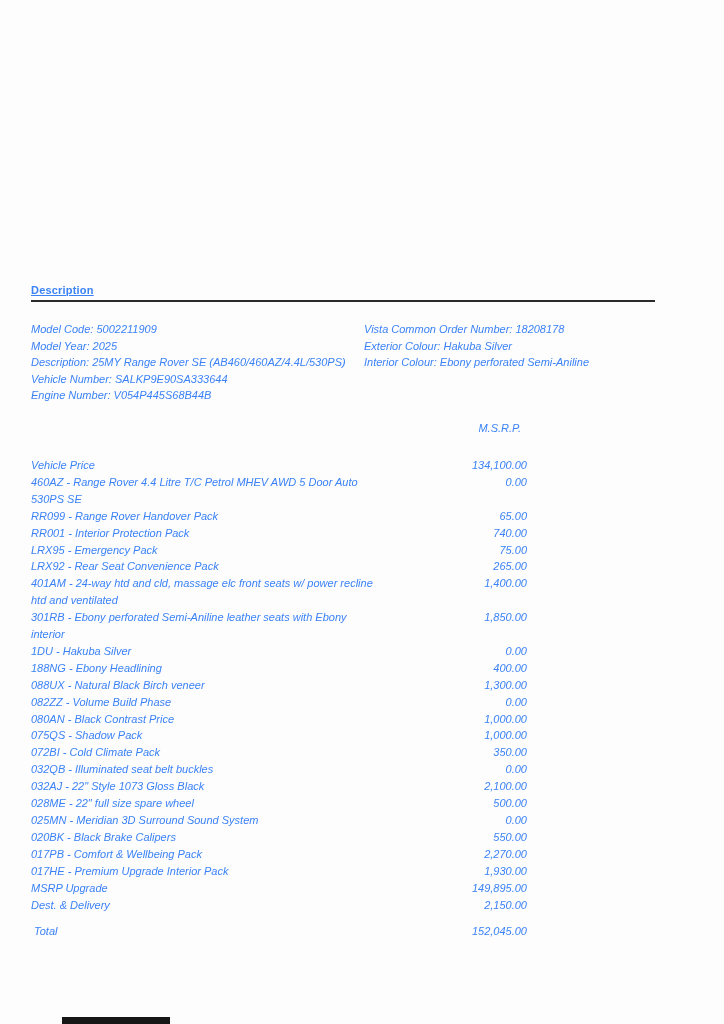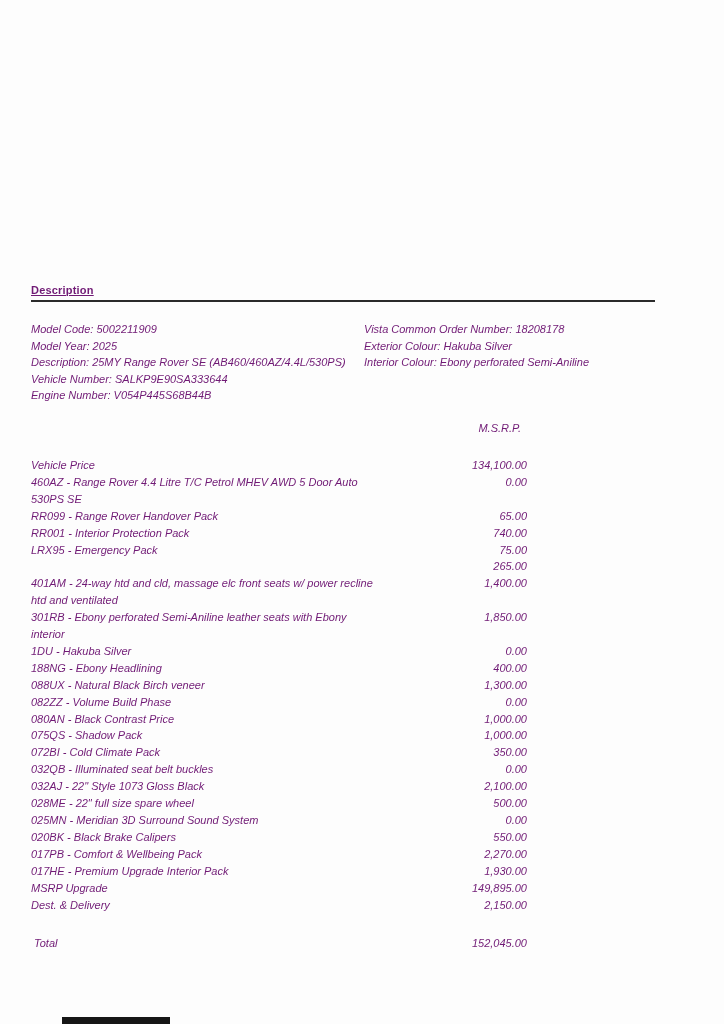--- a/index.html
+++ b/index.html
@@ -6,21 +6,21 @@
   body {
     width: 724px; height: 1024px;
     background: #ffffff;
     font-family: "Liberation Sans", sans-serif;
   }
   .page {
     position: relative;
     width: 724px; height: 1024px;
     background: #fdfdfd;
     overflow: hidden;
-    color: #701a75;
+    color: #3b82f6;
   }
   .content {
     position: absolute;
     left: 31px; top: 280px;
     width: 624px;
   }
   .section-header {
     border-bottom: 2px solid #2b2b2b;
     padding-bottom: 2px;
   }
@@ -63,21 +63,21 @@
     justify-content: space-between;
     align-items: flex-start;
   }
   .item-desc { width: 352px; flex: 0 0 352px; }
   .item-price { flex: 1; text-align: right; white-space: nowrap; font-style: italic; }
   .total-row {
     width: 496px;
     box-sizing: border-box;
     display: flex;
     justify-content: space-between;
-    margin-top: 22px;
+    margin-top: 10px;
     padding-left: 3px;
     font-size: 11px;
     font-style: italic;
     line-height: 16.9px;
   }
   .footer-bar {
     position: absolute;
     left: 62px; top: 1017px;
     width: 108px; height: 7px;
     background: #161616;
@@ -125,20 +125,21 @@
         </div>
         <div class="item-row">
           <span class="item-desc">RR001 - Interior Protection Pack</span>
           <span class="item-price">740.00</span>
         </div>
         <div class="item-row">
           <span class="item-desc">LRX95 - Emergency Pack</span>
           <span class="item-price">75.00</span>
         </div>
         <div class="item-row">
+          <span class="item-desc">LRX92 - Rear Seat Convenience Pack</span>
           <span class="item-price">265.00</span>
         </div>
         <div class="item-row">
           <span class="item-desc">401AM - 24-way htd and cld, massage elc front seats w/ power recline htd and ventilated</span>
           <span class="item-price">1,400.00</span>
         </div>
         <div class="item-row">
           <span class="item-desc">301RB - Ebony perforated Semi-Aniline leather seats with Ebony interior</span>
           <span class="item-price">1,850.00</span>
         </div>

